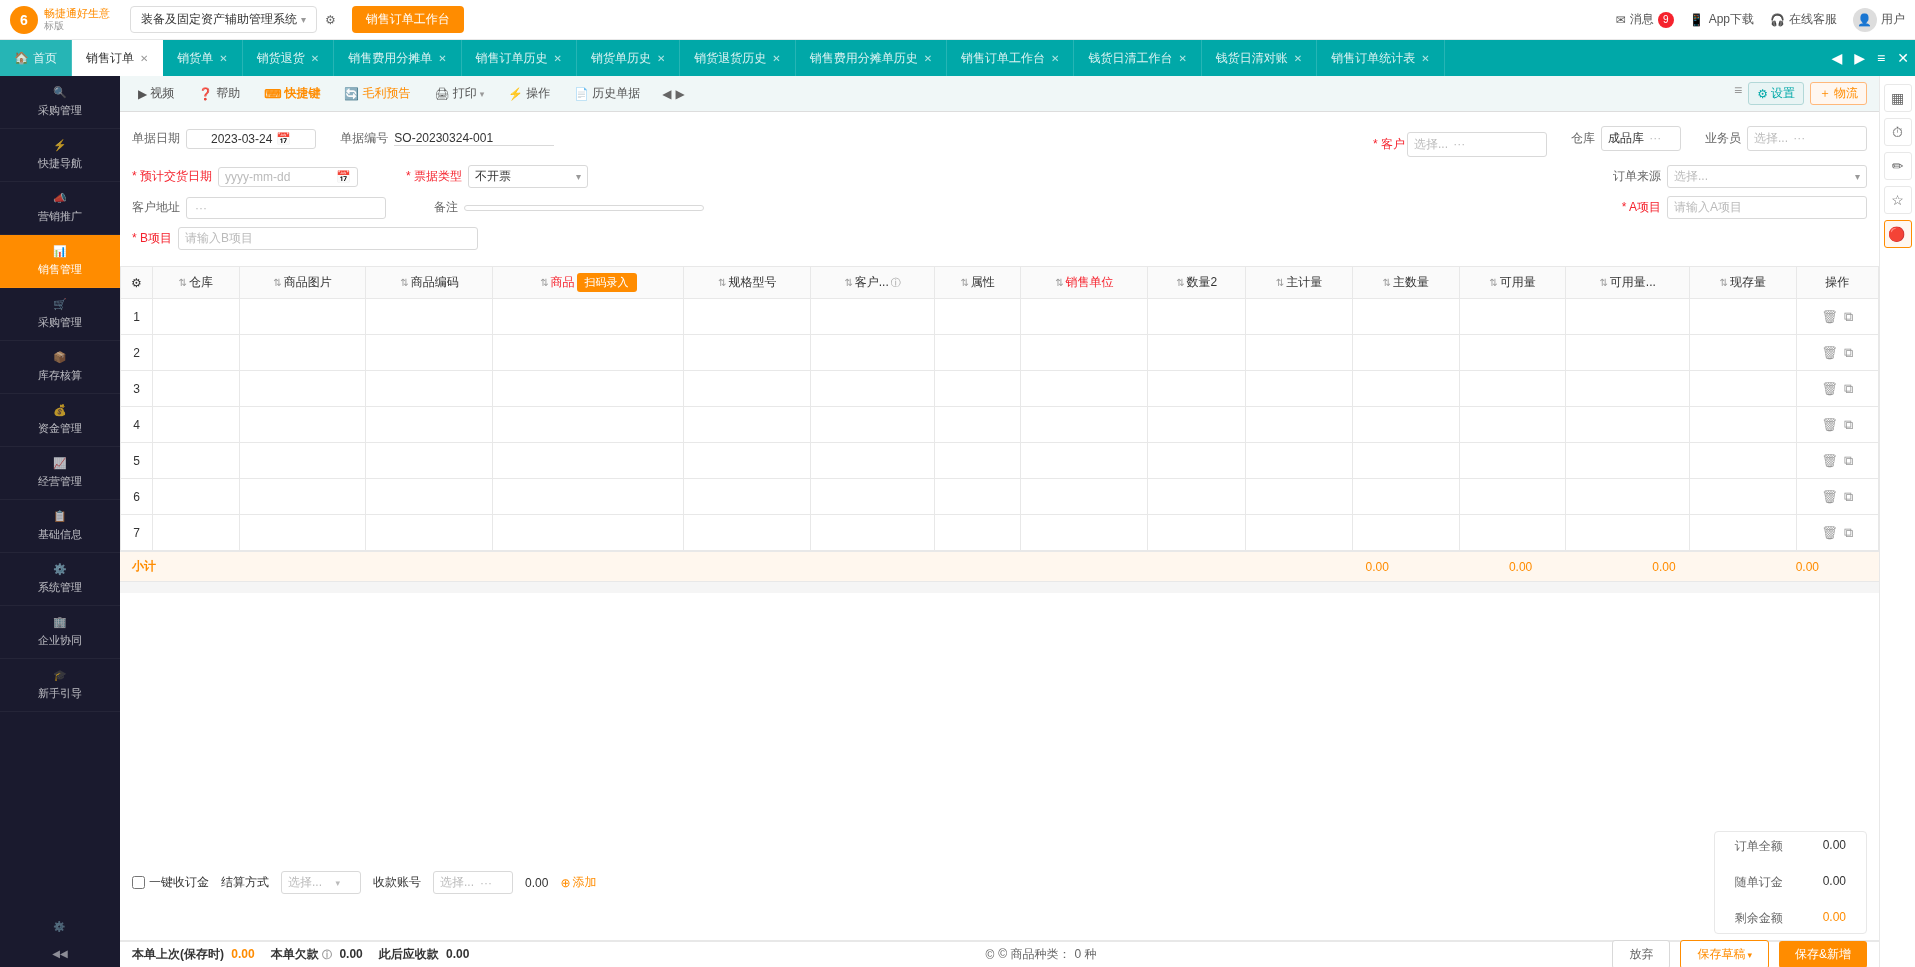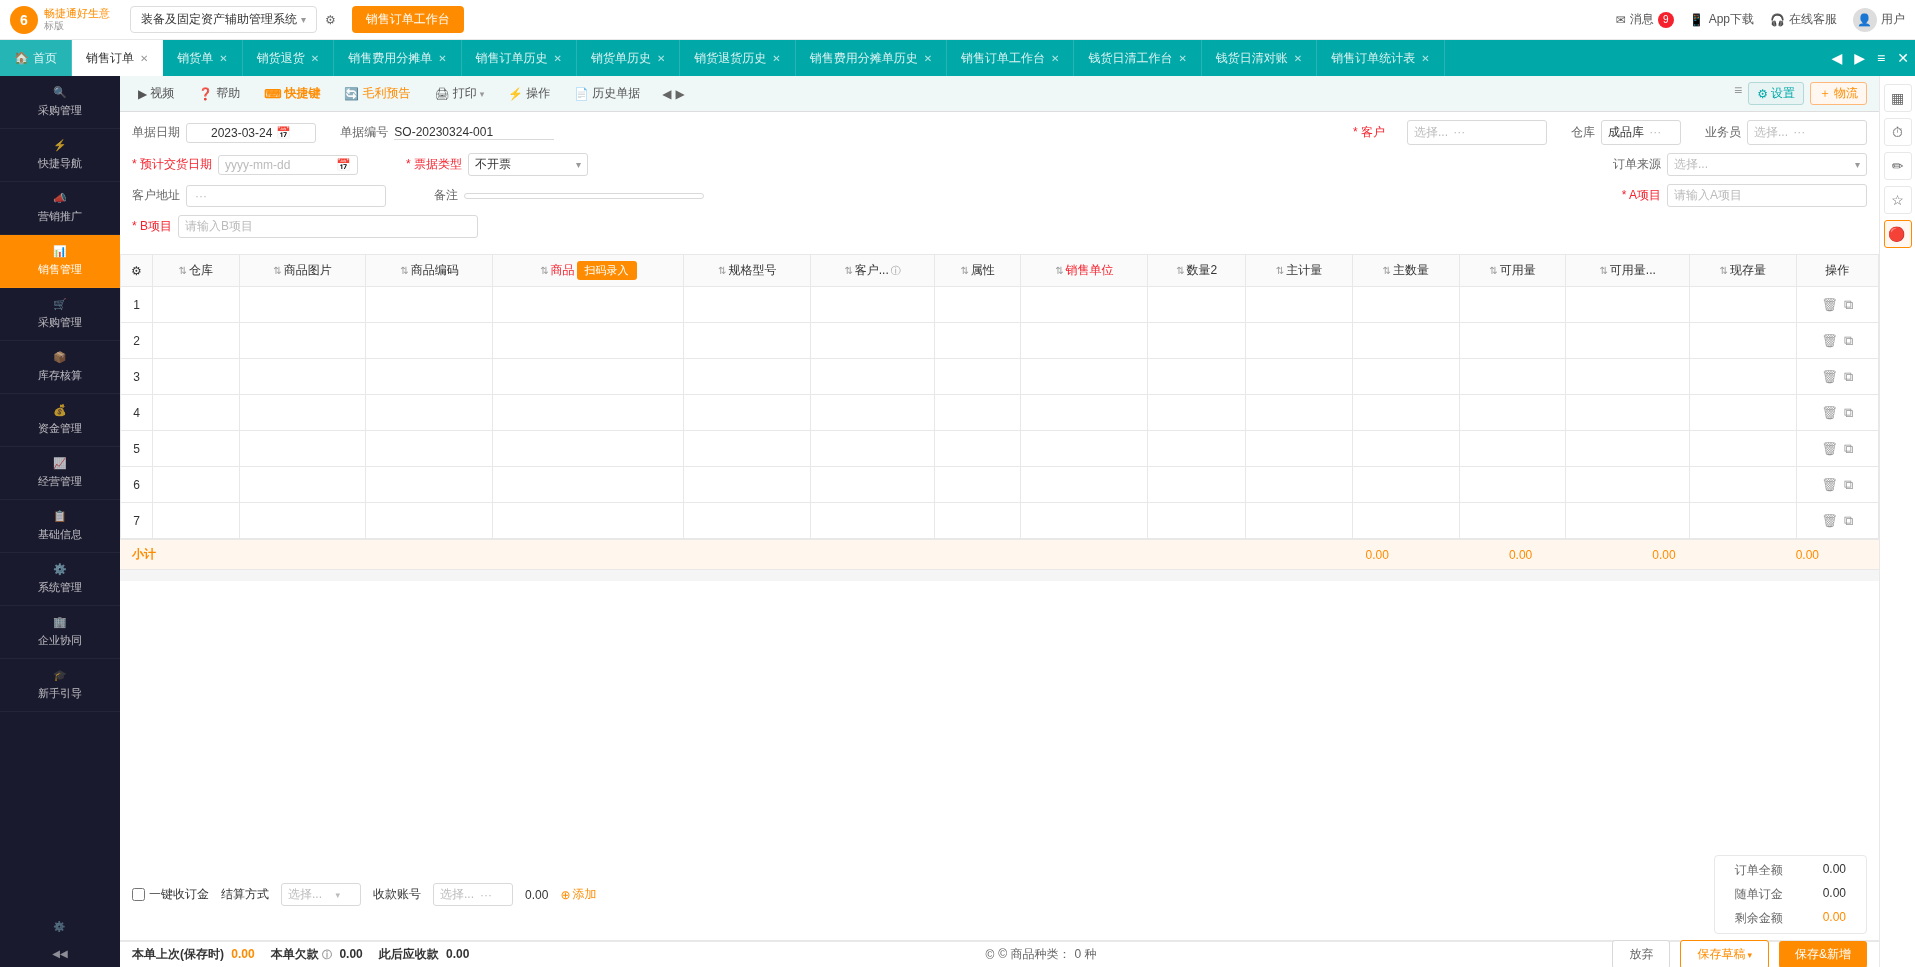--- a/index.html
+++ b/index.html
@@ -311,21 +311,21 @@
             <div style="display:flex; align-items:center; gap:4px; border:1px solid #d9d9d9; border-radius:3px; padding:2px 24px;">
               <span class="fi-value-text">2023-03-24</span>
               <span style="color:#999;">📅</span>
             </div>
           </div>
           <div class="fi-group" style="flex:0 0 auto; gap:6px; margin-left:16px;">
             <span class="fi-label">单据编号</span>
             <input type="text" class="doc-no-field" value="SO-20230324-001" style="">
           </div>
           <div style="flex:1;"></div>
-          <div class="fi-group" style="flex:0 0 auto; gap:22px;">
+          <div class="fi-group" style="flex:0 0 auto; gap:2px;margin-top:12px;">
             <span class="fi-label req">客户</span>
             <div class="fi-input" style="min-width:140px;">
               <span style="color:#bbb;">选择...</span>
               <span class="fi-dots">···</span>
             </div>
           </div>
           <div class="fi-group" style="flex:0 0 auto; gap:6px; margin-left:16px;">
             <span class="fi-label">仓库</span>
             <div class="fi-input" style="min-width:80px; color:#333;">
               <span>成品库</span>
@@ -687,21 +687,21 @@
         <div style="display:flex; align-items:center; gap:4px; border:1px solid #d9d9d9; border-radius:3px; padding:2px 20px 2px 6px; min-width:80px; color:#bbb; cursor:pointer;">
           <span>选择...</span>
           <span class="fi-dots">···</span>
         </div>
         <span style="color:#333;">0.00</span>
         <div class="add-btn">
           <span style="color:#ff8c00;">⊕</span>
           <span>添加</span>
         </div>
 
-        <div style="margin-left:auto; display:flex; flex-direction:column; background:white; border:1px solid #e8e8e8; border-radius:4px; padding:6px 20px; font-size:12px; gap:7px;">
+        <div style="margin-left:auto; display:flex; flex-direction:column; background:white; border:1px solid #e8e8e8; border-radius:4px; padding:6px 20px; font-size:12px; gap:19px;">
           <div style="display:flex; justify-content:space-between; gap:40px;">
             <span style="color:#666;">订单全额</span>
             <span style="color:#333;">0.00</span>
           </div>
           <div style="display:flex; justify-content:space-between; gap:40px;">
             <span style="color:#666;">随单订金</span>
             <span style="color:#333;">0.00</span>
           </div>
           <div style="display:flex; justify-content:space-between; gap:40px;">
             <span style="color:#666;">剩余金额</span>

